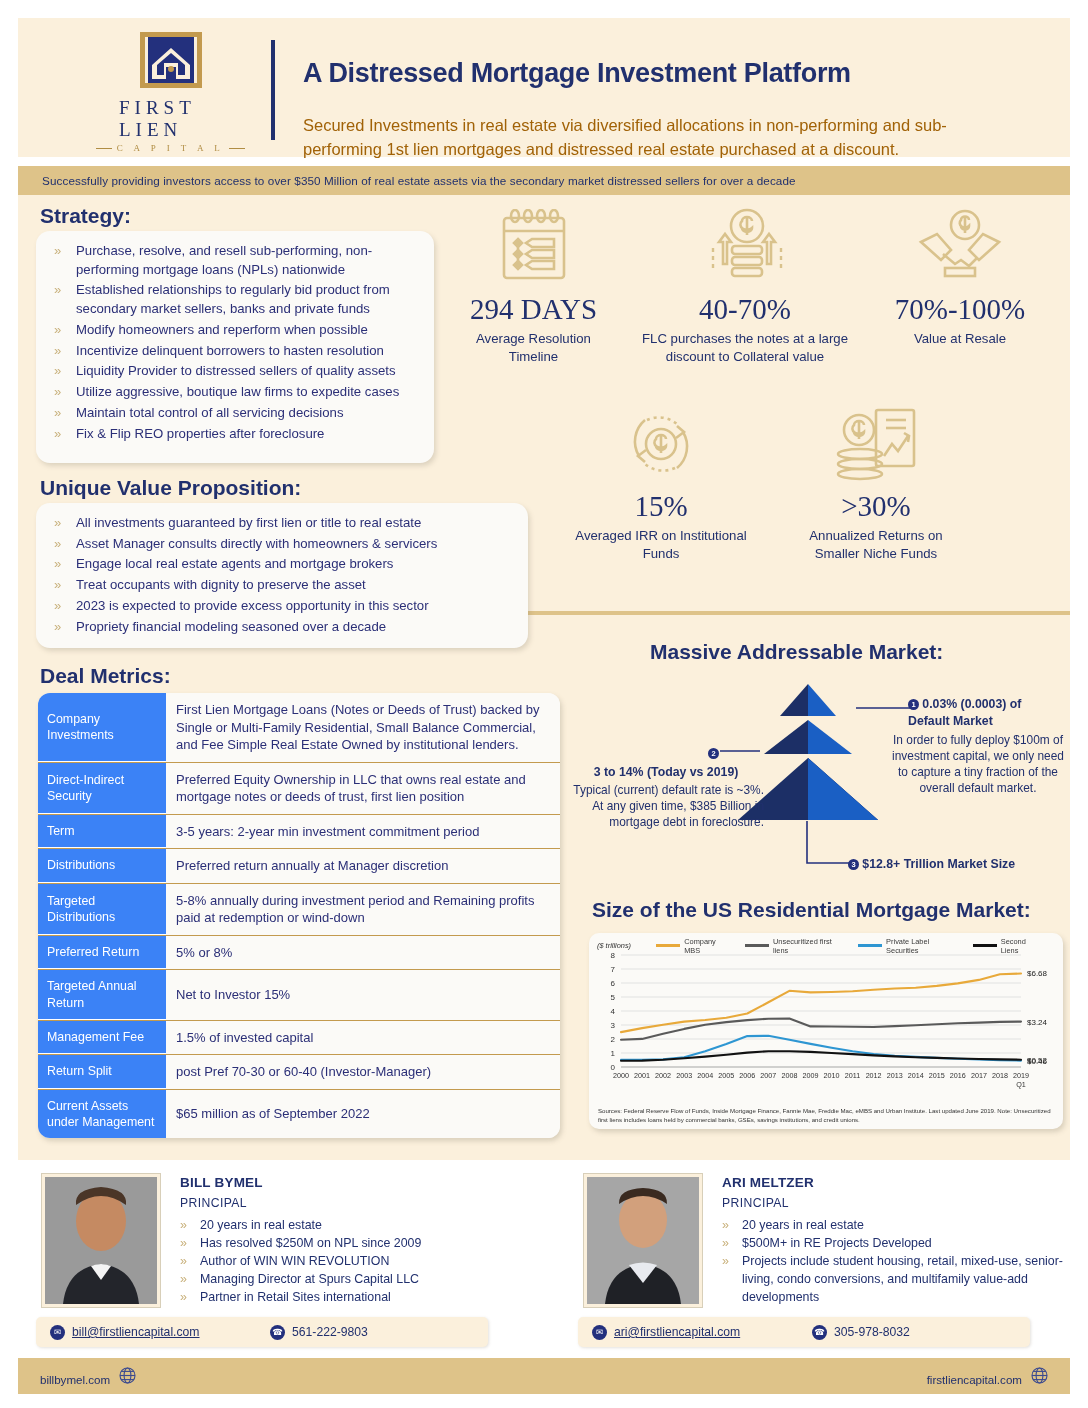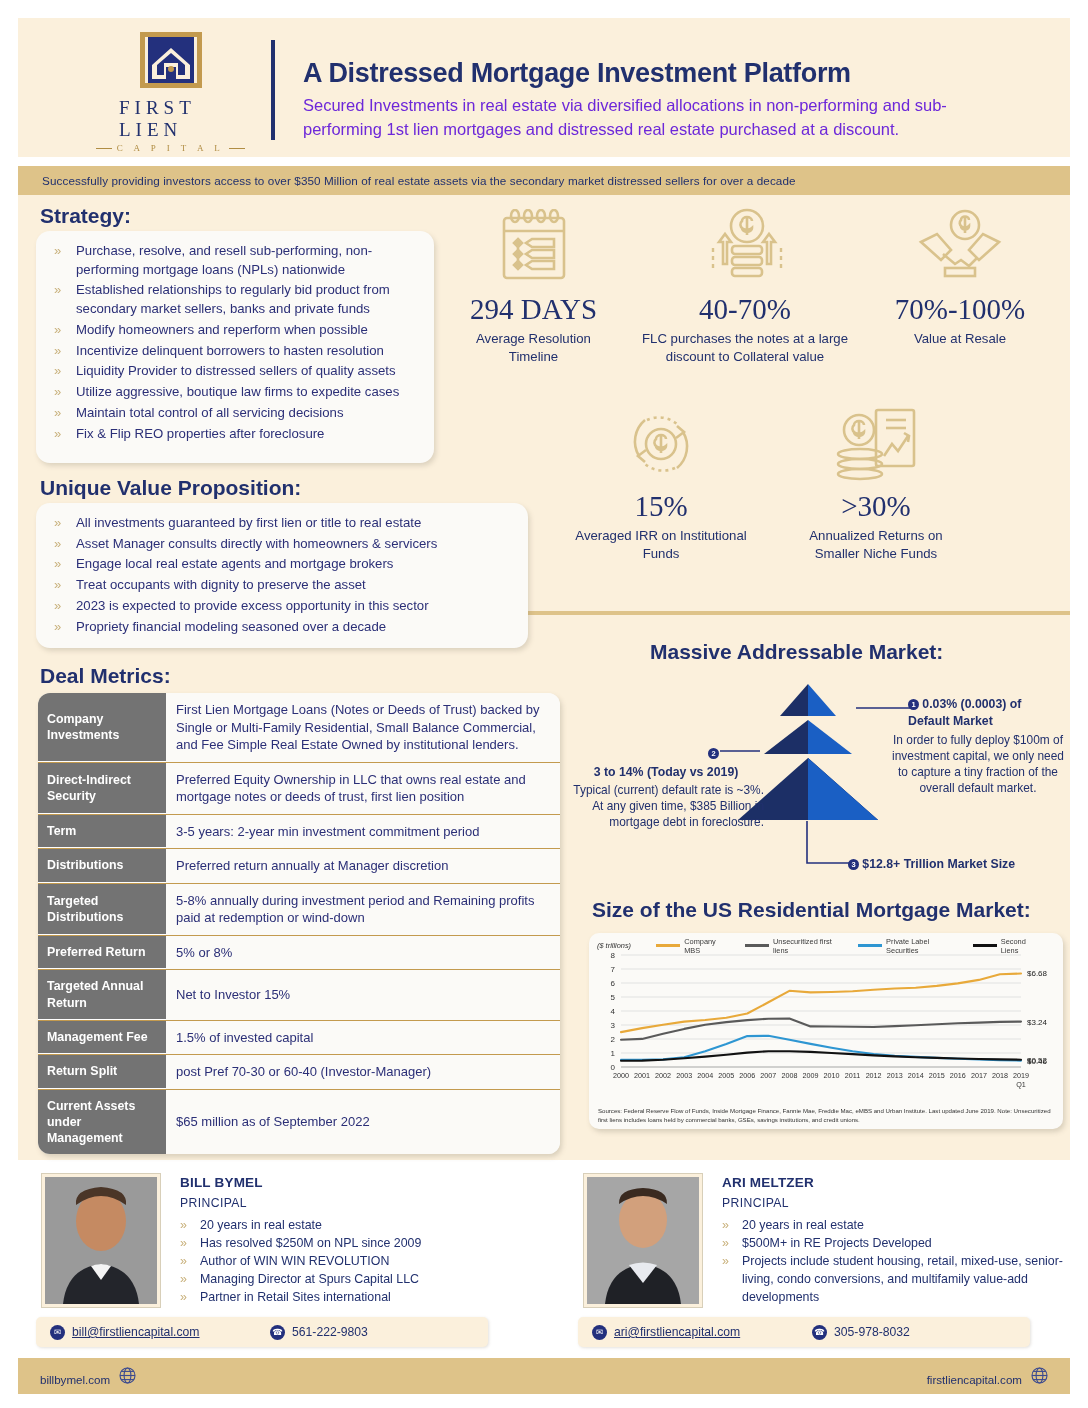--- a/index.html
+++ b/index.html
@@ -39,22 +39,22 @@
   }
   .logo-sub .dash { display: inline-block; width: 16px; height: 1px; background: #b08d44; }
   .hdr-rule {
     position: absolute; left: 253px; top: 22px; width: 4px; height: 100px; background: #21306e;
   }
   .hdr-title {
     position: absolute; left: 285px; top: 40px; width: 740px;
     font-size: 27px; font-weight: bold; color: #21306e; letter-spacing: -0.3px;
   }
   .hdr-sub {
-    position: absolute; left: 285px; top: 76px; width: 720px;
-    font-size: 16.5px; color: #6d28d9; line-height: 1.45;
+    position: absolute; left: 285px; top: 96px; width: 720px;
+    font-size: 16.5px; color: #a16207; line-height: 1.45;
   }
   
   .banner {
     position: absolute; left: 18px; top: 166px; width: 1052px; height: 29px;
     background: #dfc храм;
   }
   .banner {
     background: #dec389;
     display: flex; align-items: center;
   }
@@ -99,21 +99,21 @@
   
   .dm-wrap {
     position: absolute; left: 38px; top: 693px; width: 522px;
     border-radius: 12px; overflow: hidden;
     box-shadow: 2px 3px 5px rgba(120,110,90,0.25);
     background: #fbfaf7;
   }
   .dm-row { display: flex; border-bottom: 1px solid #c39a4e; }
   .dm-row:last-child { border-bottom: none; }
   .dm-k {
-    flex: 0 0 128px; background: #737373; color: #ffffff; font-weight: bold;
+    flex: 0 0 128px; background: #3b82f6; color: #ffffff; font-weight: normal;
     font-size: 12.4px; padding: 8px 9px; line-height: 1.3;
     display: flex; align-items: center;
     border-bottom: 1px solid #ffffff;
   }
   .dm-row:last-child .dm-k { border-bottom: none; }
   .dm-v {
     flex: 1; padding: 8px 10px; font-size: 13px; color: #2b2f77; line-height: 1.35;
     display: flex; align-items: center; background: #fbfaf7;
   }
   

